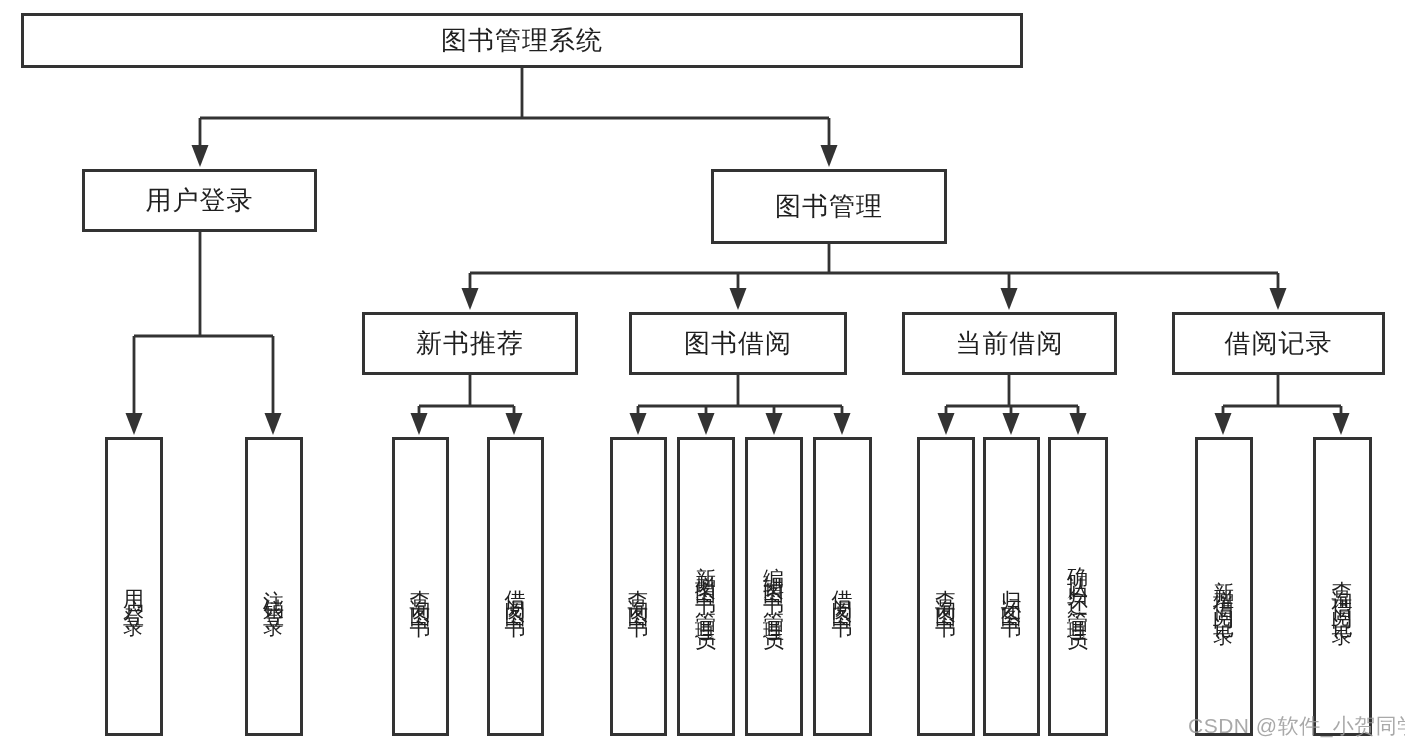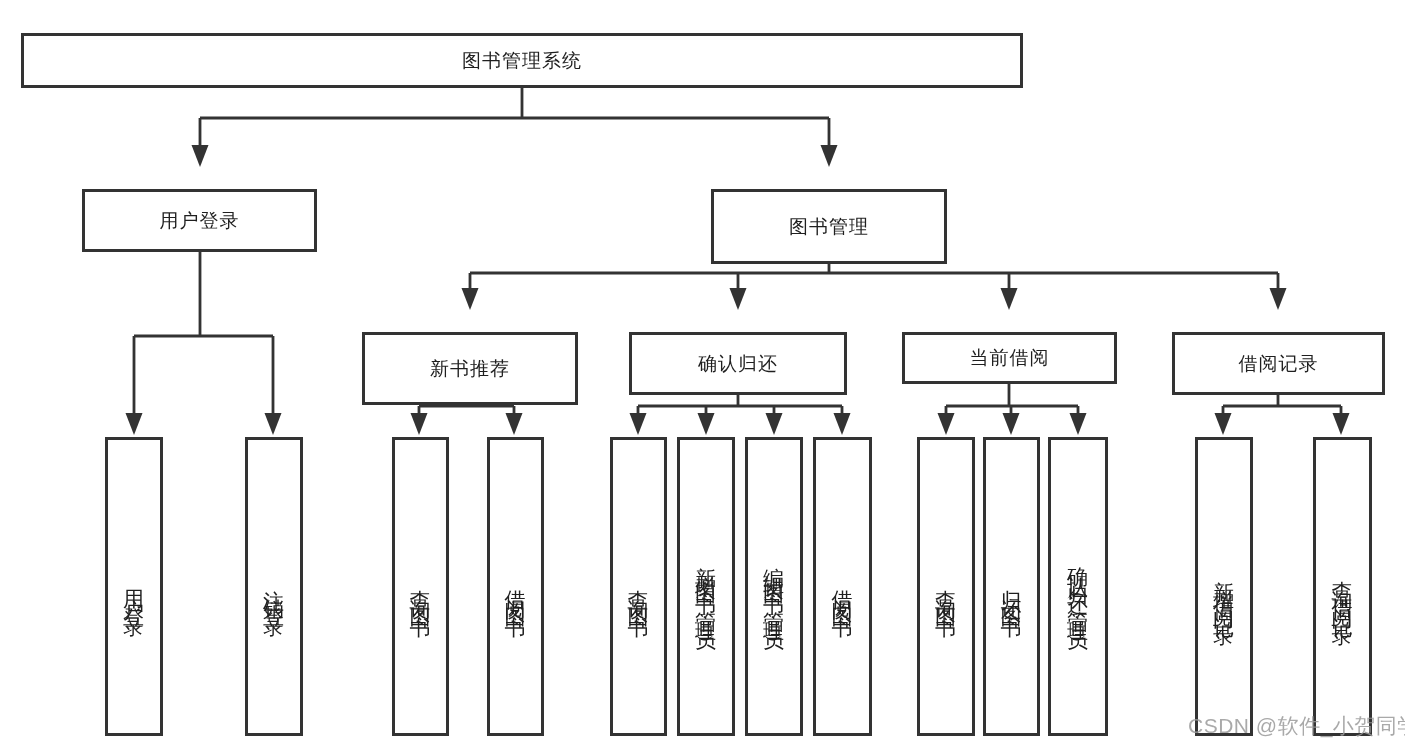--- a/index.html
+++ b/index.html
@@ -15,21 +15,21 @@
     pointer-events:none;
   }
   .box{
     position:absolute;
     box-sizing:border-box;
     border:3px solid #333333;
     background:#ffffff;
     display:flex;align-items:center;justify-content:center;
     color:#1f1f1f;
   }
-  .hbox{font-size:19px;letter-spacing:1px;margin-top:20px;}
+  .hbox{font-size:26px;letter-spacing:1px;}
   .vbox .vlabel{
     writing-mode:vertical-rl;
     text-orientation:mixed;
     font-size:21px;
     letter-spacing:9px;
     line-height:1;
     transform:translateY(4px);
     color:#1f1f1f;
     white-space:nowrap;
   }
@@ -100,27 +100,27 @@
     <span>图书管理系统</span>
   </div>
 
   <div class="box hbox" style="left:82px;top:169px;width:235px;height:63px">
     <span>用户登录</span>
   </div>
   <div class="box hbox" style="left:711px;top:169px;width:236px;height:75px">
     <span>图书管理</span>
   </div>
 
-  <div class="box hbox" style="left:362px;top:312px;width:216px;height:73px">
+  <div class="box hbox" style="left:362px;top:312px;width:216px;height:63px">
     <span>新书推荐</span>
   </div>
   <div class="box hbox" style="left:629px;top:312px;width:218px;height:63px">
-    <span>确认归还</span>
+    <span>图书借阅</span>
   </div>
-  <div class="box hbox" style="left:902px;top:312px;width:215px;height:52px">
+  <div class="box hbox" style="left:902px;top:312px;width:215px;height:63px">
     <span>当前借阅</span>
   </div>
   <div class="box hbox" style="left:1172px;top:312px;width:213px;height:63px">
     <span>借阅记录</span>
   </div>
 
   <div class="box vbox" style="left:105px;top:437px;width:58px;height:299px">
     <span class="vlabel">用户登录</span>
   </div>
   <div class="box vbox" style="left:245px;top:437px;width:58px;height:299px">

